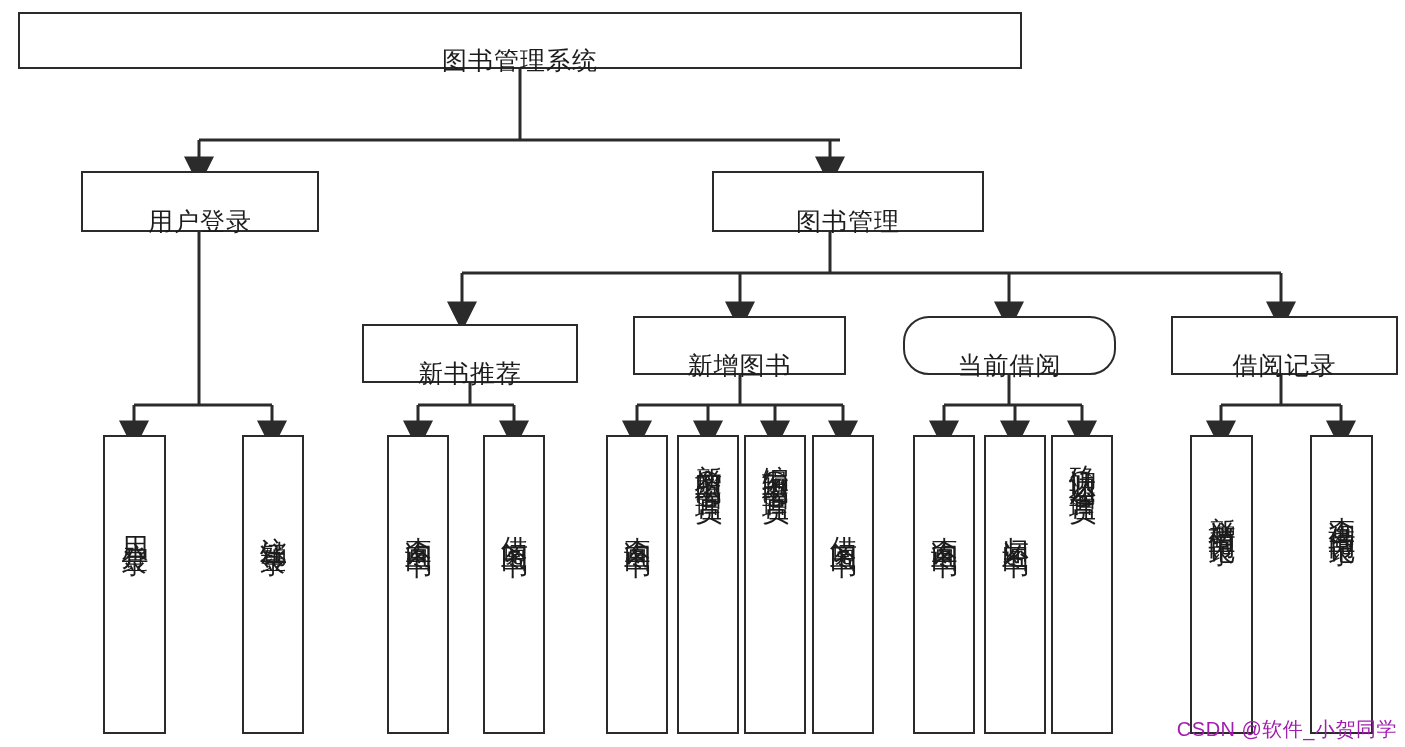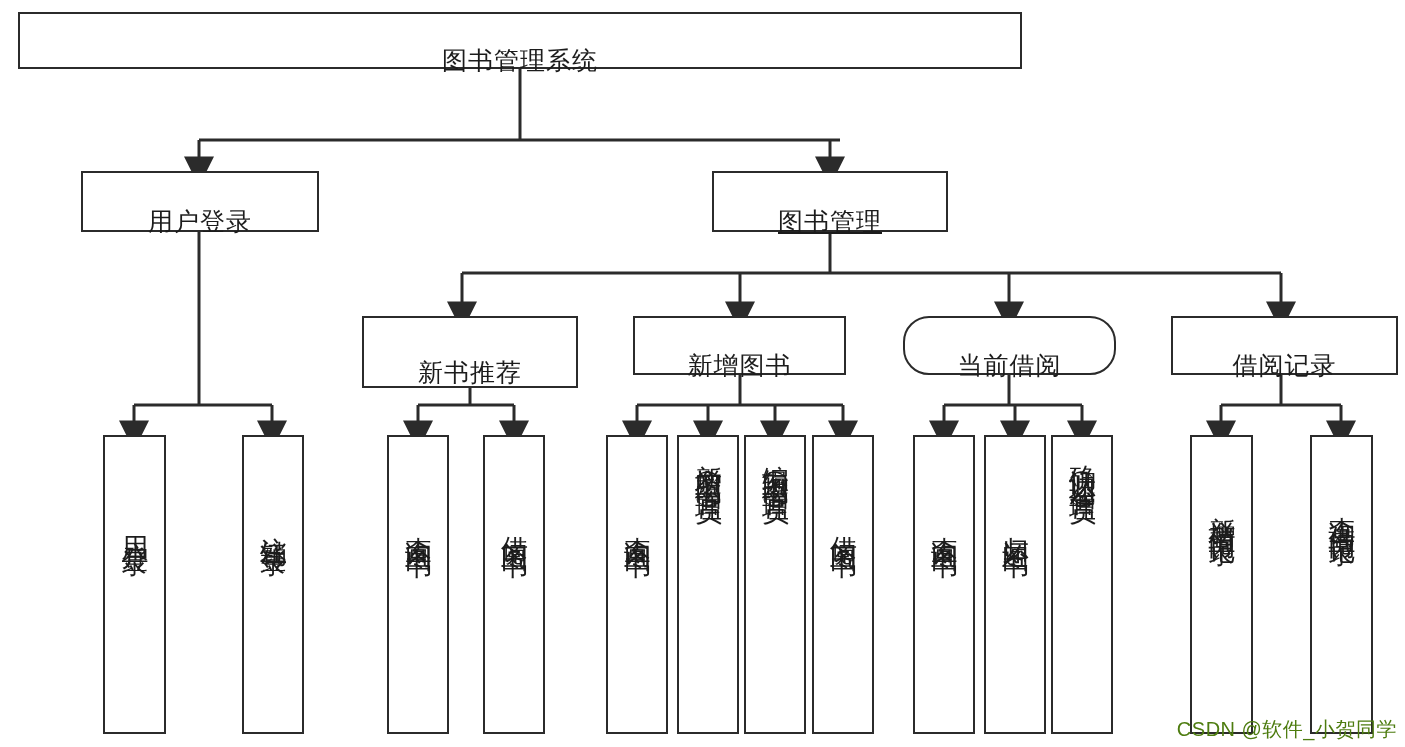--- a/index.html
+++ b/index.html
@@ -36,21 +36,21 @@
     font-size:27px;
     letter-spacing:5px;
     line-height:1.0;
     white-space:nowrap;
   }
   .v-node.mid .lbl{ }
   .watermark{
     position:absolute;
     right:8px;bottom:4px;
     font-size:20px;
-    color:#4d7c0f;
+    color:#a21caf;
     letter-spacing:0.5px;
     white-space:nowrap;
     pointer-events:none;
   }
 </style>
 </head>
 <body>
 
 <div id="stage">
 
@@ -104,25 +104,25 @@
     </g>
   </svg>
 
   <div class="node h-node root" id="n-root" style="left: 18px; top: 12px; width: 1004px; height: 57px;">
     <span class="lbl">图书管理系统</span>
   </div>
 
   <div class="node h-node" id="n-l2-0" style="left: 81px; top: 171px; width: 238px; height: 61px;">
     <span class="lbl">用户登录</span>
   </div>
-  <div class="node h-node" id="n-l2-1" style="left: 712px; top: 171px; width: 236px; height: 61px; text-decoration: underline;">
+  <div class="node h-node" id="n-l2-1" style="left: 712px; top: 171px; width: 272px; height: 61px;">
     <span class="lbl">图书管理</span>
   </div>
 
-  <div class="node h-node" id="n-l3-0" style="left: 362px; top: 316px; width: 216px; height: 72px;">
+  <div class="node h-node" id="n-l3-0" style="left: 362px; top: 324px; width: 216px; height: 59px;">
     <span class="lbl">新书推荐</span>
   </div>
   <div class="node h-node" id="n-l3-1" style="left: 633px; top: 316px; width: 213px; height: 59px;">
     <span class="lbl">新增图书</span>
   </div>
   <div class="node h-node" id="n-l3-2" style="left: 903px; top: 316px; width: 213px; height: 59px; border-radius: 26px;">
     <span class="lbl">当前借阅</span>
   </div>
   <div class="node h-node" id="n-l3-3" style="left: 1171px; top: 316px; width: 227px; height: 59px;">
     <span class="lbl">借阅记录</span>

